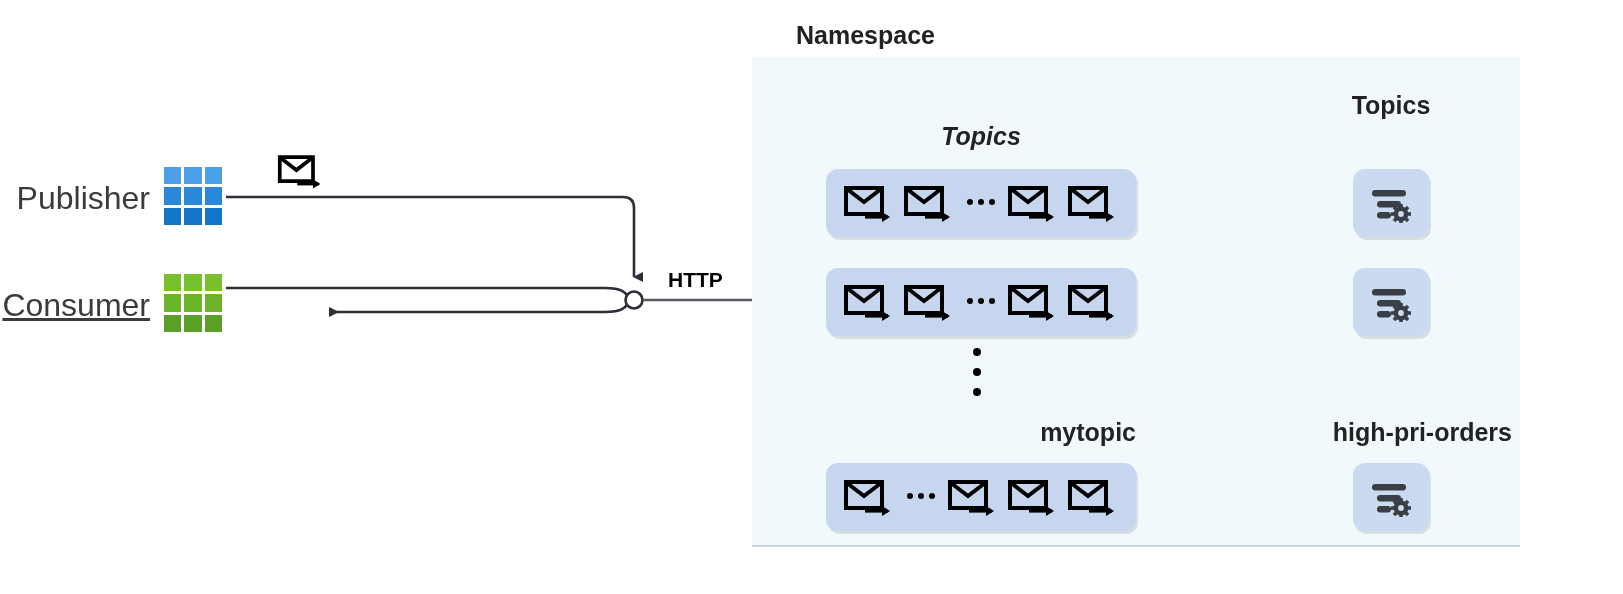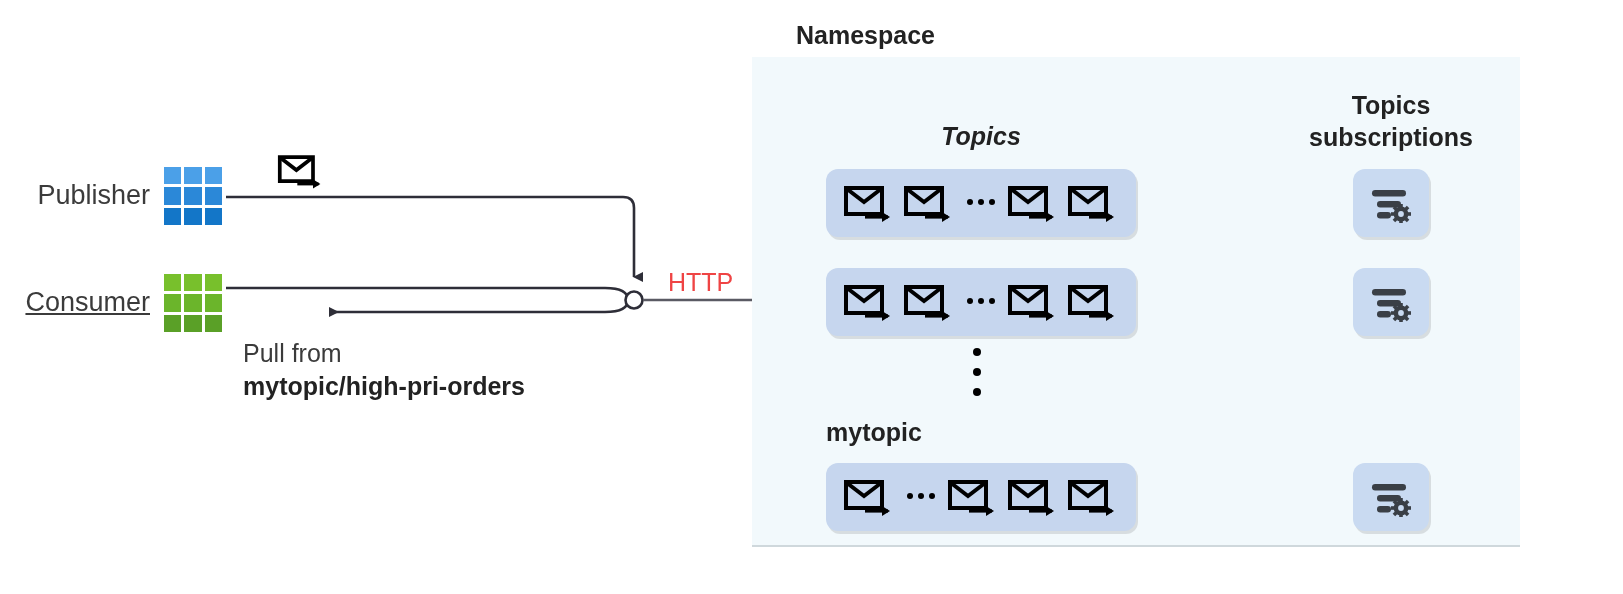--- a/index.html
+++ b/index.html
@@ -15,21 +15,21 @@
     position: relative;
     width: 1623px;
     height: 594px;
     background: #ffffff;
     overflow: hidden;
   }
 
   
   .actor-label {
     position: absolute;
-    font-size: 27px;
+    font-size: 32px;
     color: #3b3b3b;
     font-weight: 400;
     white-space: nowrap;
     text-align: right;
   }
   #publisher-label { left: 0; top: 180px; width: 150px; }
   #consumer-label  { left: 0; top: 287px; width: 150px; text-decoration: underline; }
 
   .grid-icon {
     position: absolute;
@@ -52,23 +52,24 @@
     width: 1623px;
     height: 594px;
     pointer-events: none;
   }
 
   
   #http-label {
     position: absolute;
     left: 668px;
     top: 268px;
-    font-size: 25px;
-    color: #ef4444;
+    font-size: 21px;
+    color: #000000;
     white-space: nowrap;
+    font-weight: bold;
   }
 
   
   #pull-caption {
     position: absolute;
     left: 243px;
     top: 337px;
     font-size: 25px;
     color: #3b3b3b;
     line-height: 1.32;
@@ -106,21 +107,21 @@
     text-align: center;
     white-space: nowrap;
   }
   #topics-title { left: 826px; top: 122px; width: 310px; font-style: italic; }
   #subs-title {
     left: 1270px; top: 89px; width: 242px;
     line-height: 1.28;
     white-space: normal;
   }
 
-  .name-title { font-size: 25px; font-weight: 700; color: #222; position: absolute; text-align: left; white-space: nowrap; }
+  .name-title { font-size: 25px; font-weight: 700; color: #222; position: absolute; text-align: right; white-space: nowrap; }
   #mytopic-name   { left: 826px; top: 418px; width: 310px; }
   #subs-name      { left: 1270px; top: 418px; width: 242px; }
 
   
   .topic-box {
     position: absolute;
     width: 310px;
     height: 68px;
     background: #c6d6ee;
     border-radius: 12px;
@@ -245,33 +246,28 @@
 
   <svg style="position:absolute;left:277px;top:152px;width:48px;height:38px" viewBox="0 0 52 40">
     <path d="M3,5 L39,5 L39,31 L3,31 Z" fill="none" stroke="#000" stroke-width="4"></path>
     <path d="M4,6 L21,19 L38,6" fill="none" stroke="#000" stroke-width="4"></path>
     <path d="M22,34 L45,34" stroke="#000" stroke-width="3.2" fill="none"></path>
     <path d="M39,29 L47,34 L39,39" fill="#000"></path>
   </svg>
 
   <div id="http-label">HTTP</div>
 
-  <div id="pull-caption">
-    <div>Pull from</div>
-    <div class="strong">mytopic/high-pri-orders</div>
-  </div>
 
   <div id="namespace-title">Namespace</div>
   <div id="namespace-box"></div>
 
   <div class="section-title" id="topics-title">Topics</div>
 
   <div class="section-title" id="subs-title">
     <span>Topics</span><br>
-    <span>subscriptions</span>
   </div>
 
   <div class="topic-box" id="topic-box-0">
     <svg class="env" viewBox="0 0 52 40">
         <path d="M3,5 L39,5 L39,31 L3,31 Z" fill="none" stroke="#000" stroke-width="4"></path>
         <path d="M4,6 L21,19 L38,6" fill="none" stroke="#000" stroke-width="4"></path>
         <path d="M22,34 L45,34" stroke="#000" stroke-width="3.2"></path>
         <path d="M39,29 L47,34 L39,39" fill="#000"></path>
       </svg>
     <svg class="env" viewBox="0 0 52 40">
@@ -409,14 +405,15 @@
         <rect x="-1.8" y="-10" width="3.6" height="20"></rect>
         <rect x="-10" y="-1.8" width="20" height="3.6"></rect>
         <rect x="-1.8" y="-10" width="3.6" height="20" transform="rotate(45)"></rect>
         <rect x="-10" y="-1.8" width="20" height="3.6" transform="rotate(45)"></rect>
       </g>
       <circle cx="33" cy="31" r="2.9" fill="#c9daf1"></circle>
     </svg>
   </div>
 
   <div class="name-title" id="mytopic-name">mytopic</div>
+  <div class="name-title" id="subs-name">high-pri-orders</div>
 
 </div>
 
 </body></html>

